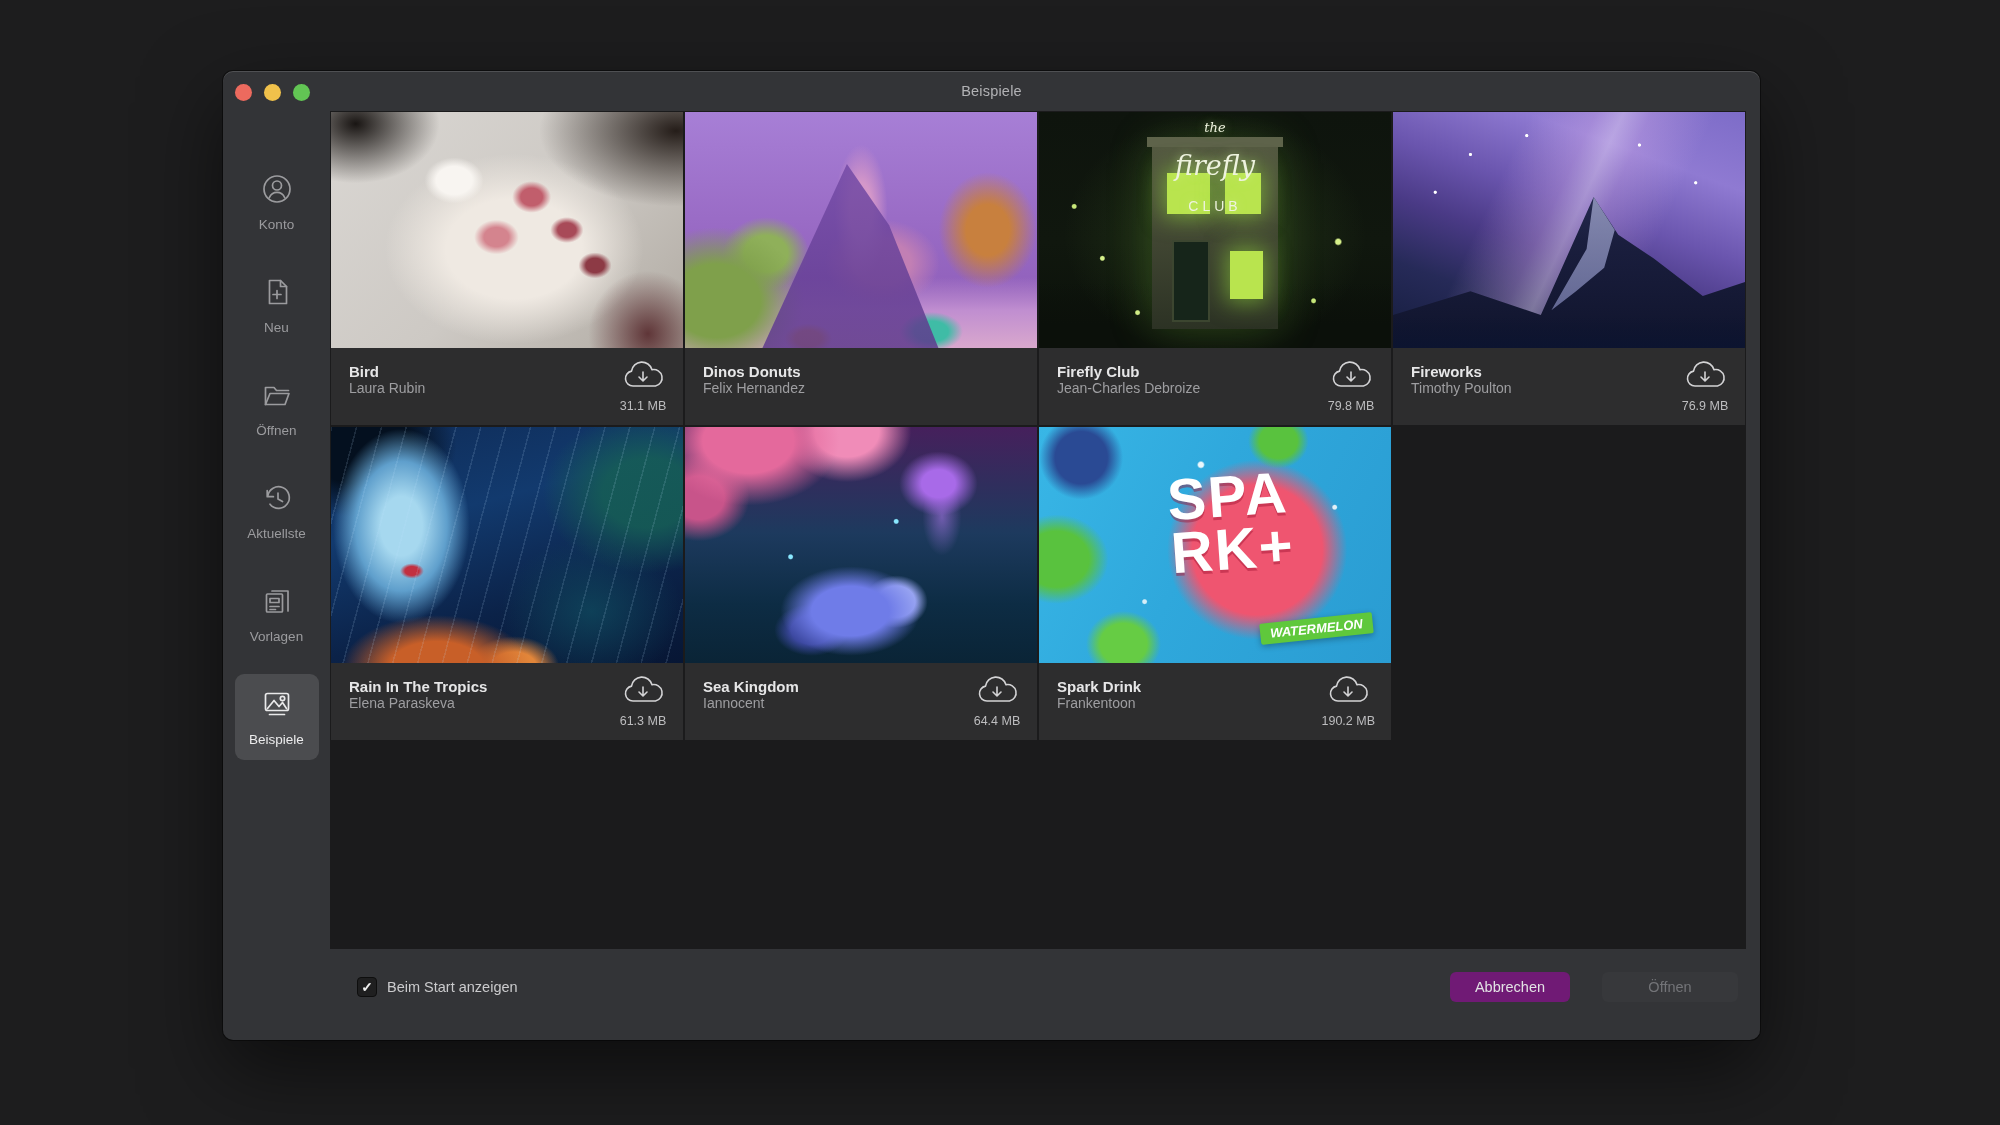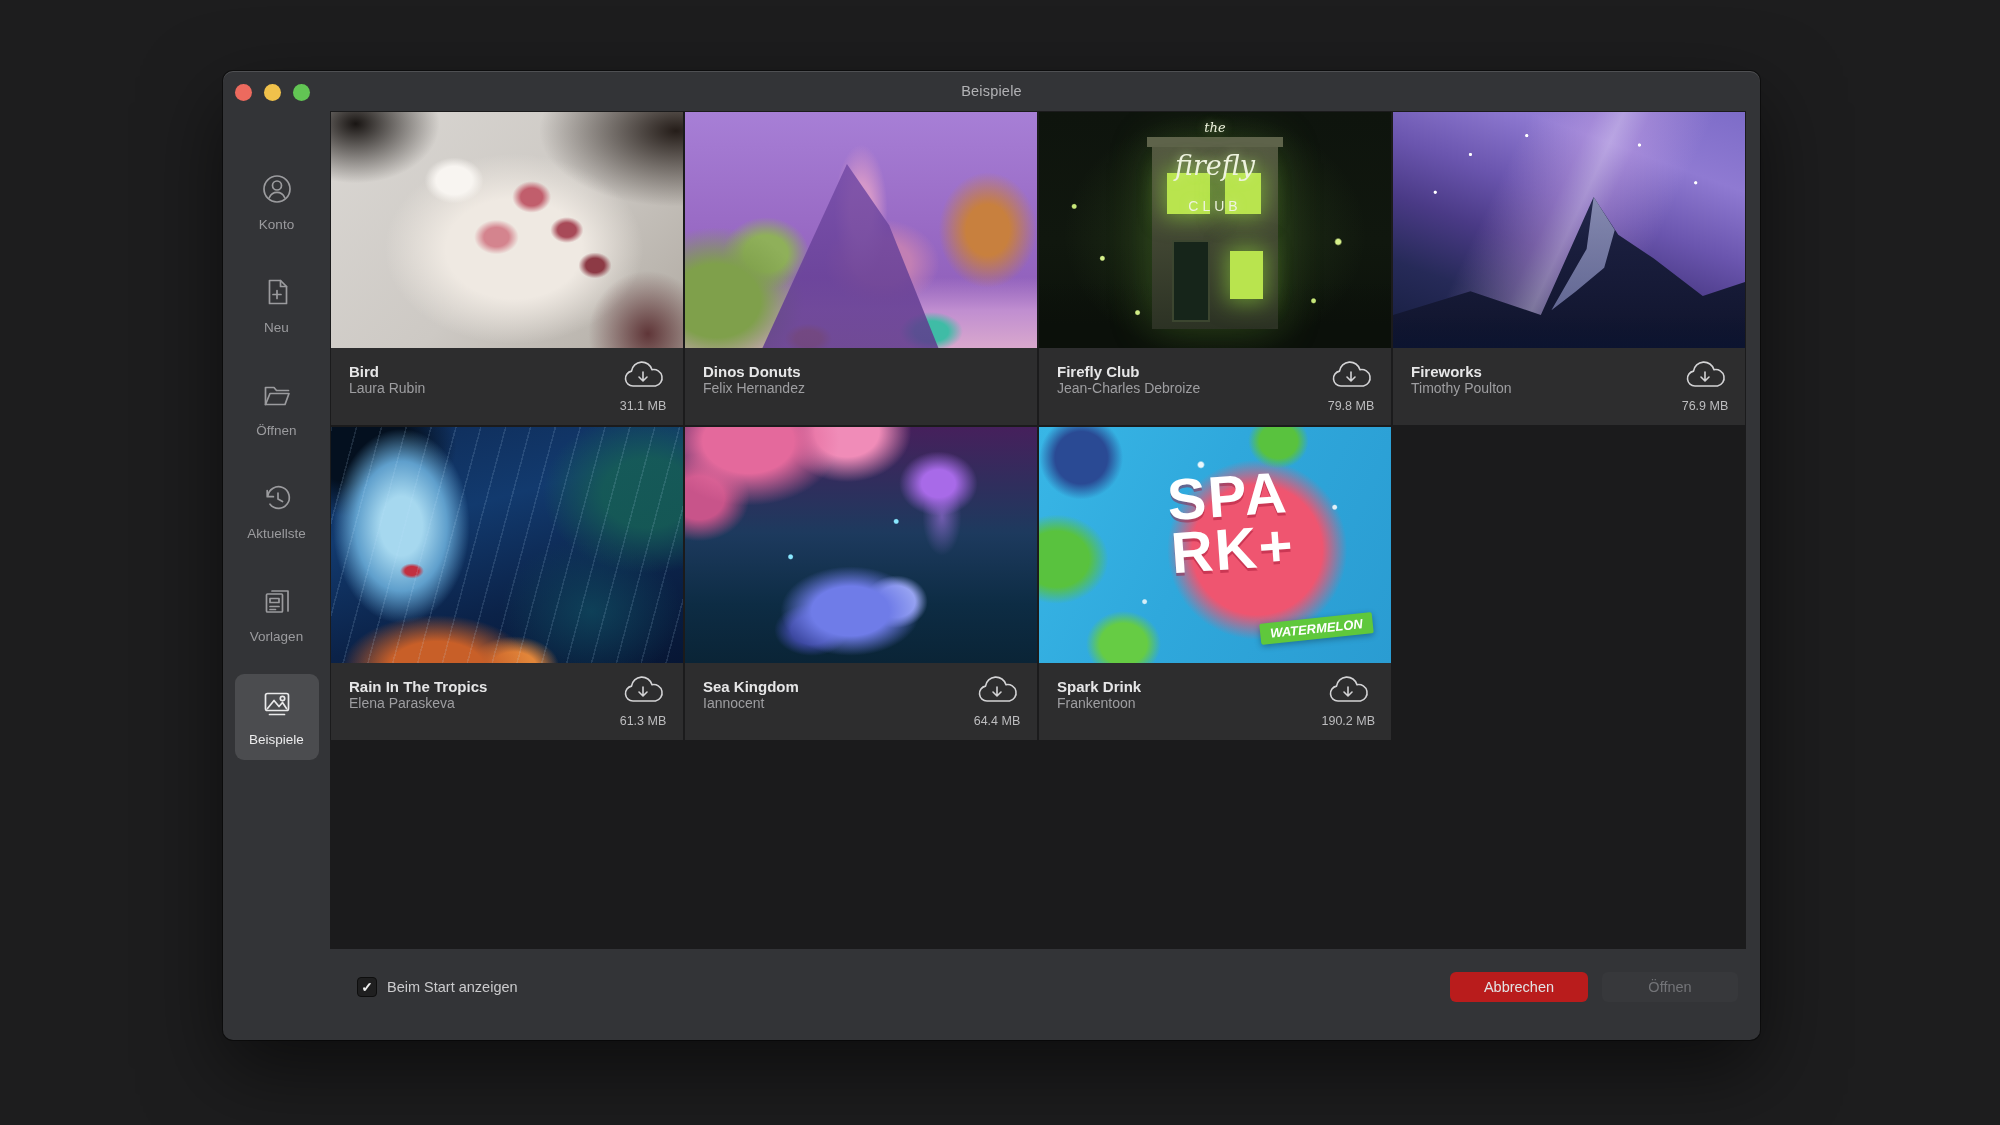--- a/index.html
+++ b/index.html
@@ -181,21 +181,21 @@
   
   .footer { position:absolute; left:0; bottom:0; width:100%; height:91px; }
   .checkbox-row { position:absolute; left:134px; top:28px; display:flex; align-items:center; gap:10px; }
   .checkbox { width:20px; height:20px; border-radius:4px; background:#1f1f20;
     border:1px solid #0e0e0e; display:flex; align-items:center; justify-content:center; }
   .checkbox.checked::after { content:"✓"; color:#f0f0f0; font-size:14px; font-weight:700; }
   .checkbox-label { font-size:14.5px; color:#cbcbcd; }
   .btn { position:absolute; top:23px; height:30px; border-radius:6px; border:none;
     font-family:"Liberation Sans", sans-serif; font-size:14.5px; display:flex;
     align-items:center; justify-content:center; }
-  .btn-cancel { left:1227px; width:138px; background:#b91c1c; color:#e2e2e4; }
+  .btn-cancel { left:1227px; width:120px; background:#701a75; color:#e2e2e4; }
   .btn-open { left:1379px; width:136px; background:#37383b; color:#737478; }
 </style>
 </head>
 <body>
 
 <div class="window">
 
   <div class="titlebar">
     <div class="traffic red" style="background:#ec6a5e"></div>
     <div class="traffic yellow" style="background:#f0c14b"></div>

